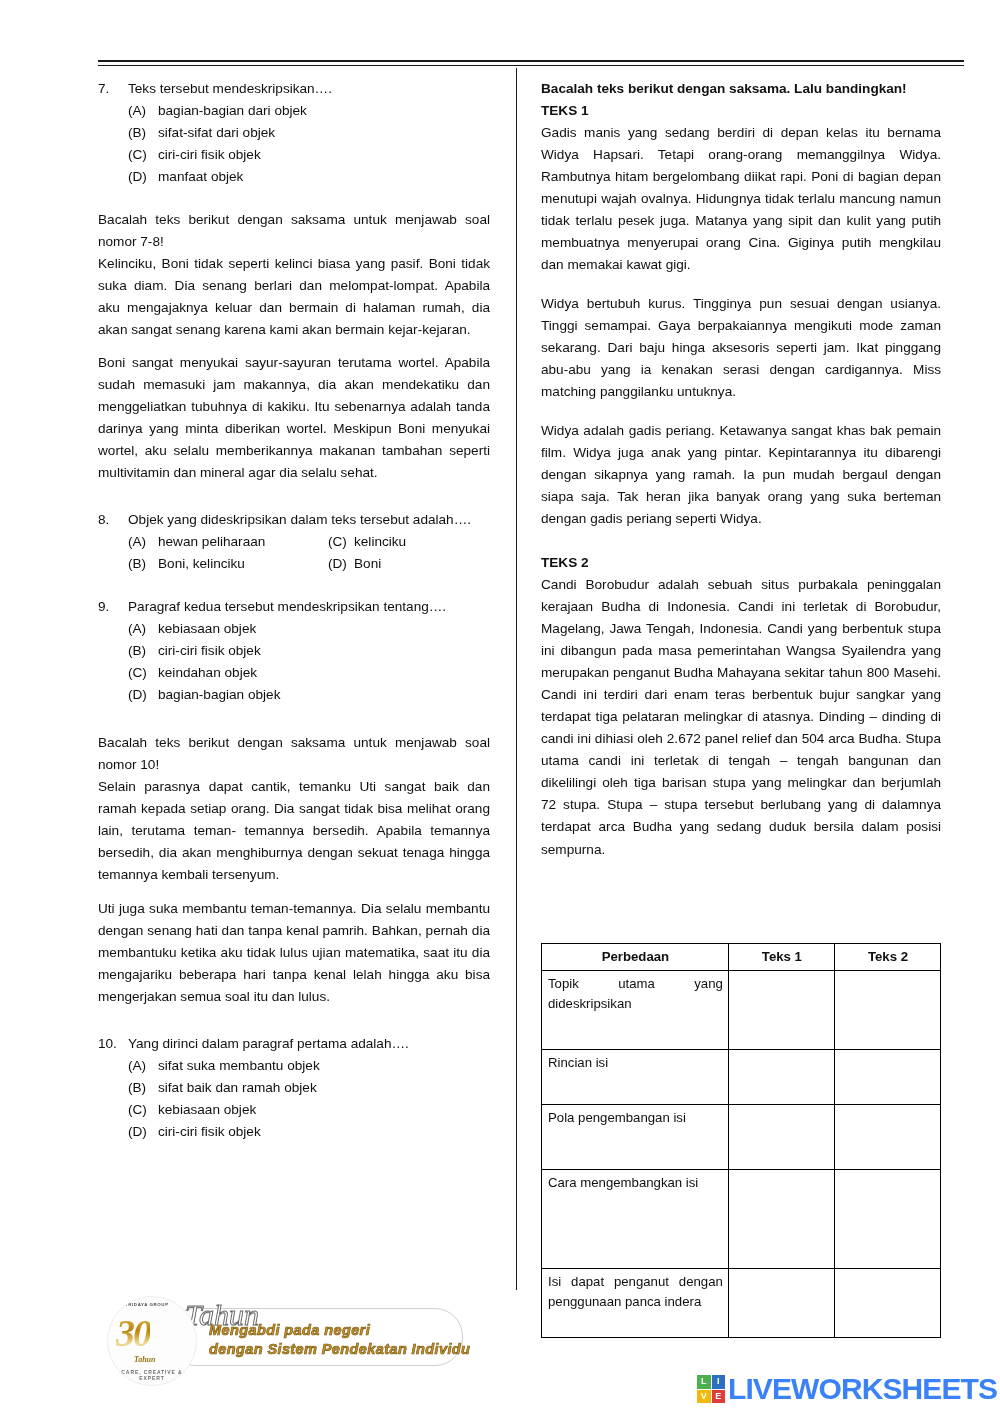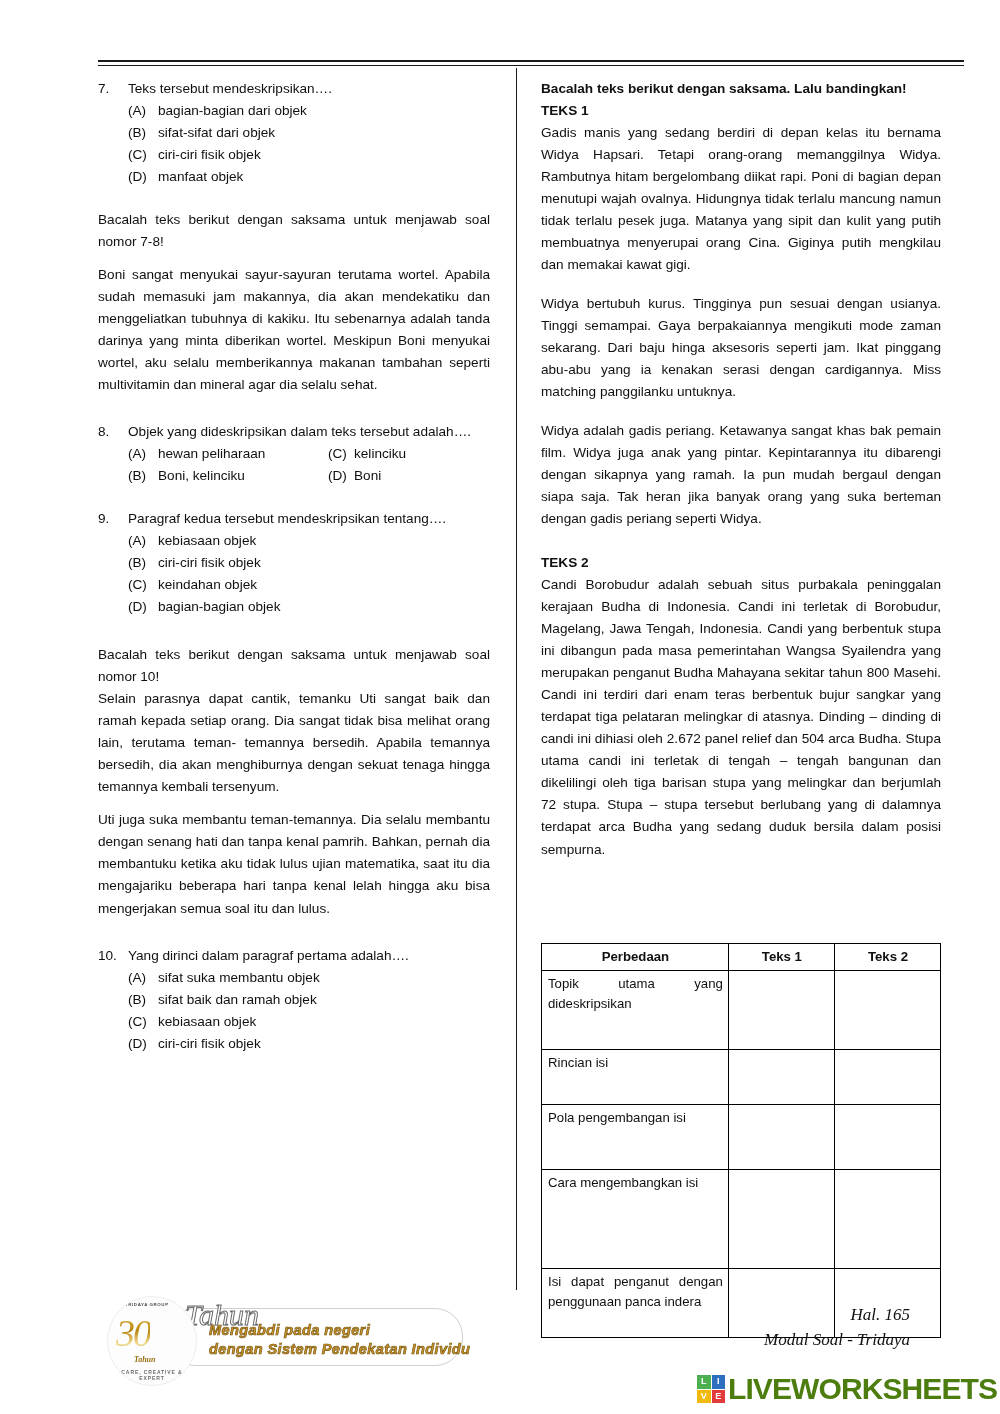--- a/index.html
+++ b/index.html
@@ -195,21 +195,21 @@
     border-radius: 50%;
     background: #fdfdfd;
     border: 1px solid #ededed;
     overflow: hidden;
   }
   .badge-30 {
     position: absolute;
     left: 8px;
     top: 14px;
     font-family: "Liberation Serif", serif;
-    font-weight: normal;
+    font-weight: bold;
     font-style: italic;
     font-size: 38px;
     letter-spacing: -2px;
     background: linear-gradient(180deg,#e9c25c 0%,#b8860b 45%,#f3dd93 75%,#8c6a12 100%);
     -webkit-background-clip: text;
     background-clip: text;
     color: transparent;
     text-shadow: 0 0 0 rgba(0,0,0,0);
   }
   .badge-top {
@@ -335,20 +335,21 @@
         <li class="opt">
           <span class="opt-key">(D)</span>
           <span class="opt-val">manfaat objek</span>
         </li>
       </ul>
     </div>
 
     <div class="gap-md"></div>
 
     <p class="para tight">Bacalah teks berikut dengan saksama untuk menjawab soal nomor 7-8!</p>
+    <p class="para tight">Kelinciku, Boni tidak seperti kelinci biasa yang pasif. Boni tidak suka diam. Dia senang berlari dan melompat-lompat. Apabila aku mengajaknya keluar dan bermain di halaman rumah, dia akan sangat senang karena kami akan bermain kejar-kejaran.</p>
     <div class="gap-sm"></div>
     <p class="para">Boni sangat menyukai sayur-sayuran terutama wortel. Apabila sudah memasuki jam makannya, dia akan mendekatiku dan menggeliatkan tubuhnya di kakiku. Itu sebenarnya adalah tanda darinya yang minta diberikan wortel. Meskipun Boni menyukai wortel, aku selalu memberikannya makanan tambahan seperti multivitamin dan mineral agar dia selalu sehat.</p>
 
     <div class="gap-sm"></div>
 
     <div class="q">
       <div class="q-head">
         <span class="q-num">8.</span>
         <span class="q-text">Objek yang dideskripsikan dalam teks tersebut adalah….</span>
       </div>
@@ -490,24 +491,20 @@
         <td></td>
       </tr>
       <tr class="r5">
         <td class="lbl-just">Isi dapat penganut dengan penggunaan panca indera</td>
         <td></td>
         <td></td>
       </tr>
     </tbody>
   </table>
 
-  <div class="footer-right">
-    <div>Hal. 165</div>
-    <div>Modul Soal - Tridaya</div>
-  </div>
 
   <div class="logo-wrap">
     <div class="logo-pill"></div>
     <div class="logo-tahun-word">Tahun</div>
     <div class="logo-line logo-line-1">Mengabdi pada negeri</div>
     <div class="logo-line logo-line-2">dengan Sistem Pendekatan Individu</div>
     <div class="logo-badge">
       <div class="badge-top">TRIDAYA GROUP</div>
       <div class="badge-30">30</div>
       <div class="badge-tahun">Tahun</div>
@@ -515,16 +512,16 @@
     </div>
   </div>
 
   <div class="lws">
     <div class="lws-squares">
       <div class="lws-sq" style="background: rgb(76, 175, 80);">L</div>
       <div class="lws-sq" style="background: rgb(47, 111, 191);">I</div>
       <div class="lws-sq" style="background: rgb(240, 185, 11);">V</div>
       <div class="lws-sq" style="background: rgb(226, 59, 59);">E</div>
     </div>
-    <div class="lws-word" style="color: #4d7c0f;">LIVEWORKSHEETS</div>
+    <div class="lws-word" style="color: #3b82f6;">LIVEWORKSHEETS</div>
   </div>
 
 </div>
 
 </body></html>

